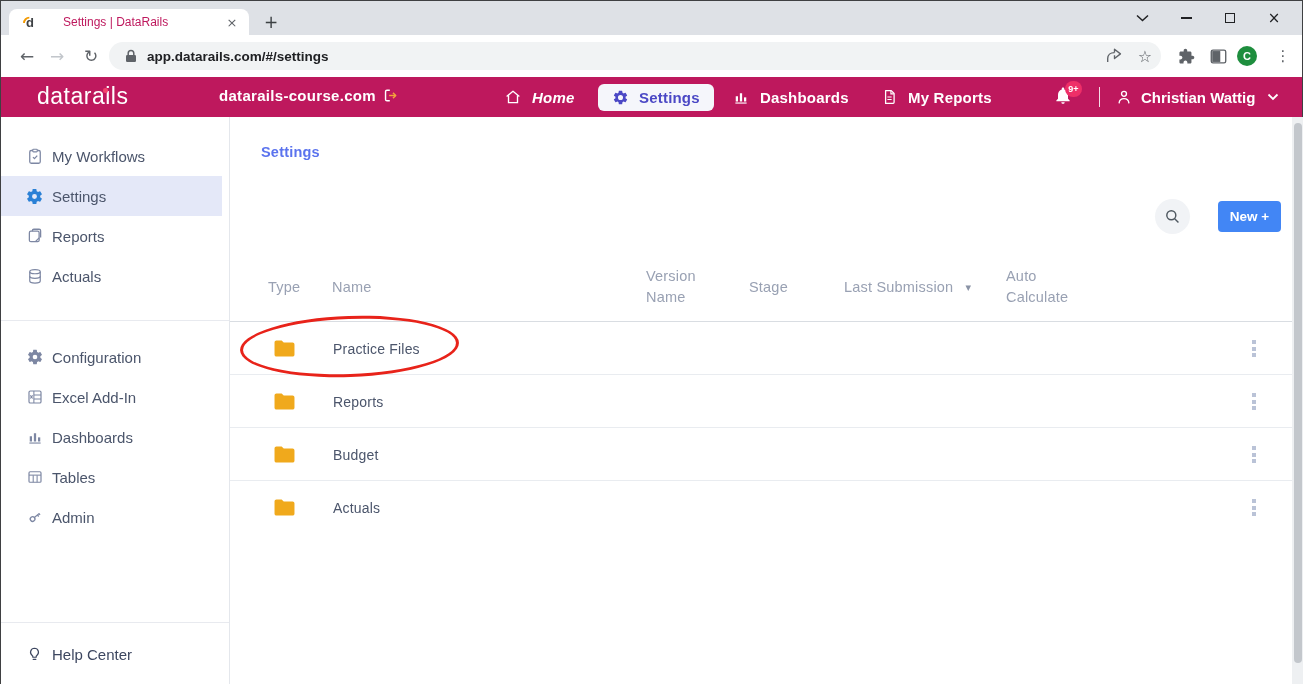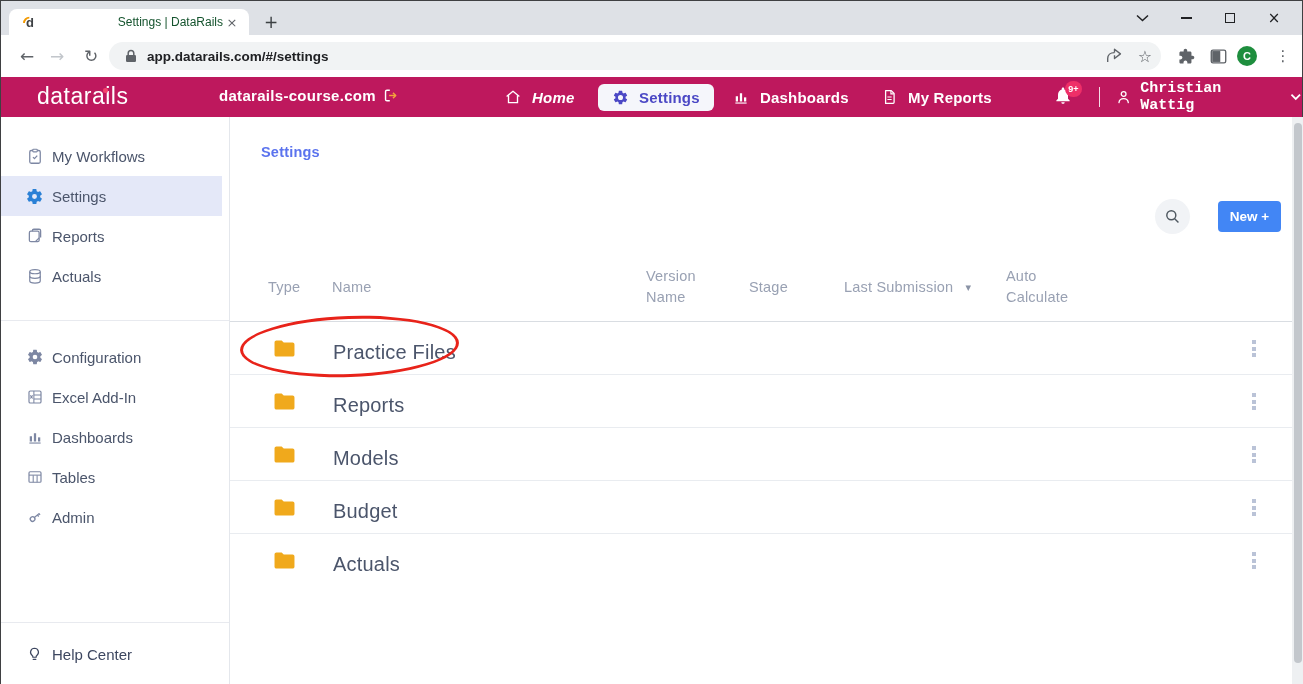--- a/index.html
+++ b/index.html
@@ -6,21 +6,21 @@
   html,body { width:1303px; height:684px; }
   body { font-family:"Liberation Sans", sans-serif; position:relative; background:#fff; overflow:hidden; }
   .glyph { font-family:"DejaVu Sans","Liberation Sans",sans-serif; }
 
   #window { position:absolute; inset:0; width:1303px; height:684px; border:1px solid #3f4042; background:#fff; }
 
   
   .titlebar { position:absolute; left:0; top:0; width:100%; height:34px; background:#dee1e6; }
   .tab { position:absolute; left:8px; top:8px; width:240px; height:26px; background:#fff; border-radius:8px 8px 0 0; display:flex; align-items:center; }
   .tab-favicon { margin-left:12px; width:16px; height:16px; }
-  .tab-title { margin-left:6px; font-size:12px; color:#14532d; white-space:nowrap; overflow:hidden; flex:1;text-align:right; }
+  .tab-title { margin-left:26px; font-size:12px; color:#be185d; white-space:nowrap; overflow:hidden; flex:1; }
   .tab-close { width:18px; height:18px; margin-right:8px; display:flex; align-items:center; justify-content:center; color:#5f6368; font-size:13px; cursor:default; }
   .newtab-btn { position:absolute; left:256px; top:8px; width:28px; height:26px; display:flex; align-items:center; justify-content:center; color:#3c4043; font-size:17px; }
   .win-controls { position:absolute; right:6px; top:0; height:34px; display:flex; align-items:center; }
   .win-btn { width:44px; height:34px; display:flex; align-items:center; justify-content:center; color:#202124; }
   .win-max-box { width:10px; height:10px; border:1.3px solid #202124; }
   .win-min-bar { width:11px; height:1.6px; background:#202124; }
   .win-close-glyph { font-size:15px; }
 
   
   .toolbar { position:absolute; left:0; top:34px; width:100%; height:42px; background:#fff; }
@@ -36,21 +36,21 @@
   
   .appnav { position:absolute; left:0; top:76px; width:100%; height:40px; background:#be185d; color:#fff; }
   .logo { position:absolute; left:36px; top:6px; font-size:23px; letter-spacing:.5px; color:#fff; font-weight:500; }
   .logo-dot { position:absolute; left:66px; top:5px; width:4.5px; height:4.5px; border-radius:50%; background:#f4436c; }
   .workspace { position:absolute; left:218px; top:10px; display:flex; align-items:center; gap:6px; font-size:15px; font-weight:bold; letter-spacing:.3px; }
   .appnav-item { position:absolute; top:0; height:40px; display:flex; align-items:center; gap:10px; font-size:15px; font-weight:600; letter-spacing:.2px; cursor:default; }
   .appnav-pill { top:7px; height:27px; background:#f5f6fb; color:#4b48c5; border-radius:6px; padding:0 14px; }
   .bell-wrap { position:absolute; left:1052px; top:8px; width:26px; height:26px; }
   .bell-badge { position:absolute; left:12px; top:-4px; min-width:17px; height:16px; border-radius:9px; background:#ee2f68; color:#fff; font-size:9px; font-weight:bold; display:flex; align-items:center; justify-content:center; padding:0 3px; }
   .nav-divider { position:absolute; left:1098px; top:10px; width:1px; height:20px; background:rgba(255,255,255,.85); }
-  .user-wrap { position:absolute; left:1114px; top:0; height:40px; display:flex; align-items:center; gap:8px; font-size:15px; font-weight:600;font-family:Liberation Mono, monospace; }
+  .user-wrap { position:absolute; left:1114px; top:0; height:40px; display:flex; align-items:center; gap:8px; font-size:15px; font-weight:600; }
 
   
   .sidebar { position:absolute; left:0; top:116px; width:229px; height:568px; background:#fff; border-right:1px solid #e4e7ec; }
   .side-group1 { padding-top:19px; }
   .side-item { height:40px; display:flex; align-items:center; padding-left:24px; gap:8px; font-size:15px; color:#4b556b; cursor:default; }
   .side-item .si { width:19px; height:19px; color:#7d87a3; flex:0 0 auto; display:flex; align-items:center; justify-content:center; }
   .side-item.active { background:#e4e8f8; margin-right:7px; }
   .side-item.active .si { color:#2a80d6; }
   .side-rule { height:1px; background:#e8eaef; margin-top:24px; }
   .side-group2 { padding-top:16px; }
@@ -62,21 +62,21 @@
   .search-circle { position:absolute; left:925px; top:82px; width:35px; height:35px; border-radius:50%; background:#f1f3f6; display:flex; align-items:center; justify-content:center; }
   .new-btn { position:absolute; left:988px; top:84px; width:63px; height:31px; background:#4286f5; border:none; border-radius:4px; color:#fff; font-size:13.5px; font-weight:600; font-family:"Liberation Sans",sans-serif; cursor:pointer; }
   .th { position:absolute; color:#99a1b3; font-size:14.5px; letter-spacing:.2px; line-height:21px; }
   .th-single { top:160px; }
   .th-multi { top:149px; }
   .th-sort { top:160px; display:flex; align-items:center; gap:12px; }
   .sort-caret { color:#8a93a5; font-size:11px; }
   .rows { position:absolute; left:0; top:204px; width:100%; border-top:1px solid #d9dde2; }
   .trow { position:relative; height:53px; border-bottom:1px solid #e9ecf0; margin-right:0; }
   .folder { position:absolute; left:43px; top:17px; }
-  .rname { position:absolute; left:103px; top:19px; font-size:20px; color:#4b556b; letter-spacing:.2px;text-align:right; }
+  .rname { position:absolute; left:103px; top:19px; font-size:14px; color:#4b556b; letter-spacing:.2px;text-align:right; }
   .kebab { position:absolute; left:1018px; top:18px; width:12px; display:flex; flex-direction:column; align-items:center; gap:2.5px; cursor:pointer; }
   .kebab span { width:4px; height:4px; background:#bac3d7; display:block; }
   .annotation-ellipse { position:absolute; left:10px; top:199px; width:219px; height:61px; border:3px solid #e8231a; border-radius:50%; transform:rotate(-2deg); pointer-events:none; }
 
   
   .scrollbar { position:absolute; left:1291px; top:116px; width:11px; height:568px; background:#eef0f2; }
   .scroll-thumb { position:absolute; left:1.5px; top:6px; width:8px; height:540px; background:#c3c7cc; border-radius:4px; }
 </style>
 </head>
 <body>
@@ -376,31 +376,20 @@
         <div class="kebab">
             <span></span>
             <span></span>
             <span></span>
           </div>
       </div>
       <div class="trow">
         <svg class="folder" width="23" height="19" viewBox="0 0 24 20">
           <path d="M1.5 3.5 C1.5 2.4 2.4 1.5 3.5 1.5 H9 L11.2 3.8 H20.5 C21.6 3.8 22.5 4.7 22.5 5.8 V16.5 C22.5 17.6 21.6 18.5 20.5 18.5 H3.5 C2.4 18.5 1.5 17.6 1.5 16.5 Z" fill="#f0a91c"></path>
         </svg>
-        <span class="rname">Models</span>
-        <div class="kebab">
-            <span></span>
-            <span></span>
-            <span></span>
-          </div>
-      </div>
-      <div class="trow">
-        <svg class="folder" width="23" height="19" viewBox="0 0 24 20">
-          <path d="M1.5 3.5 C1.5 2.4 2.4 1.5 3.5 1.5 H9 L11.2 3.8 H20.5 C21.6 3.8 22.5 4.7 22.5 5.8 V16.5 C22.5 17.6 21.6 18.5 20.5 18.5 H3.5 C2.4 18.5 1.5 17.6 1.5 16.5 Z" fill="#f0a91c"></path>
-        </svg>
         <span class="rname">Budget</span>
         <div class="kebab">
             <span></span>
             <span></span>
             <span></span>
           </div>
       </div>
       <div class="trow" style="border-bottom:none;">
         <svg class="folder" width="23" height="19" viewBox="0 0 24 20">
           <path d="M1.5 3.5 C1.5 2.4 2.4 1.5 3.5 1.5 H9 L11.2 3.8 H20.5 C21.6 3.8 22.5 4.7 22.5 5.8 V16.5 C22.5 17.6 21.6 18.5 20.5 18.5 H3.5 C2.4 18.5 1.5 17.6 1.5 16.5 Z" fill="#f0a91c"></path>

